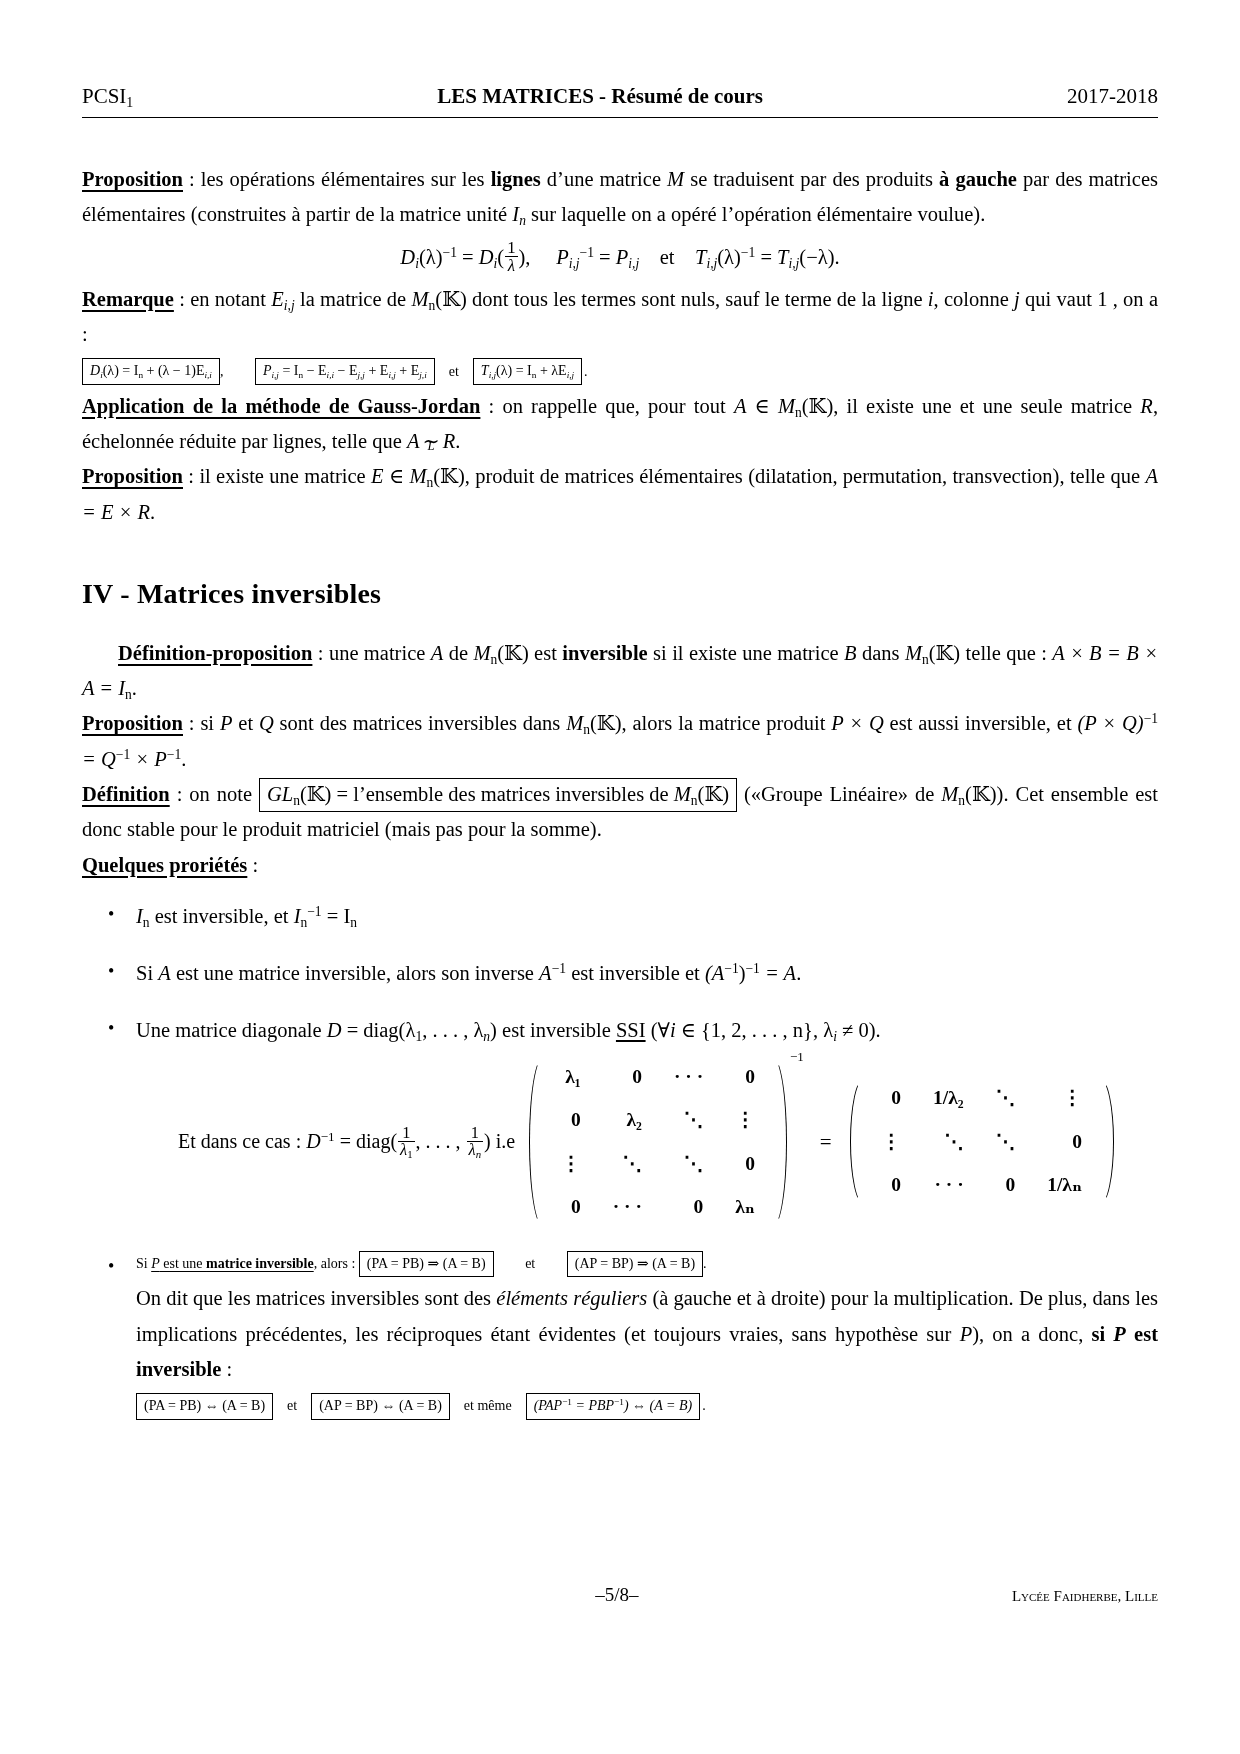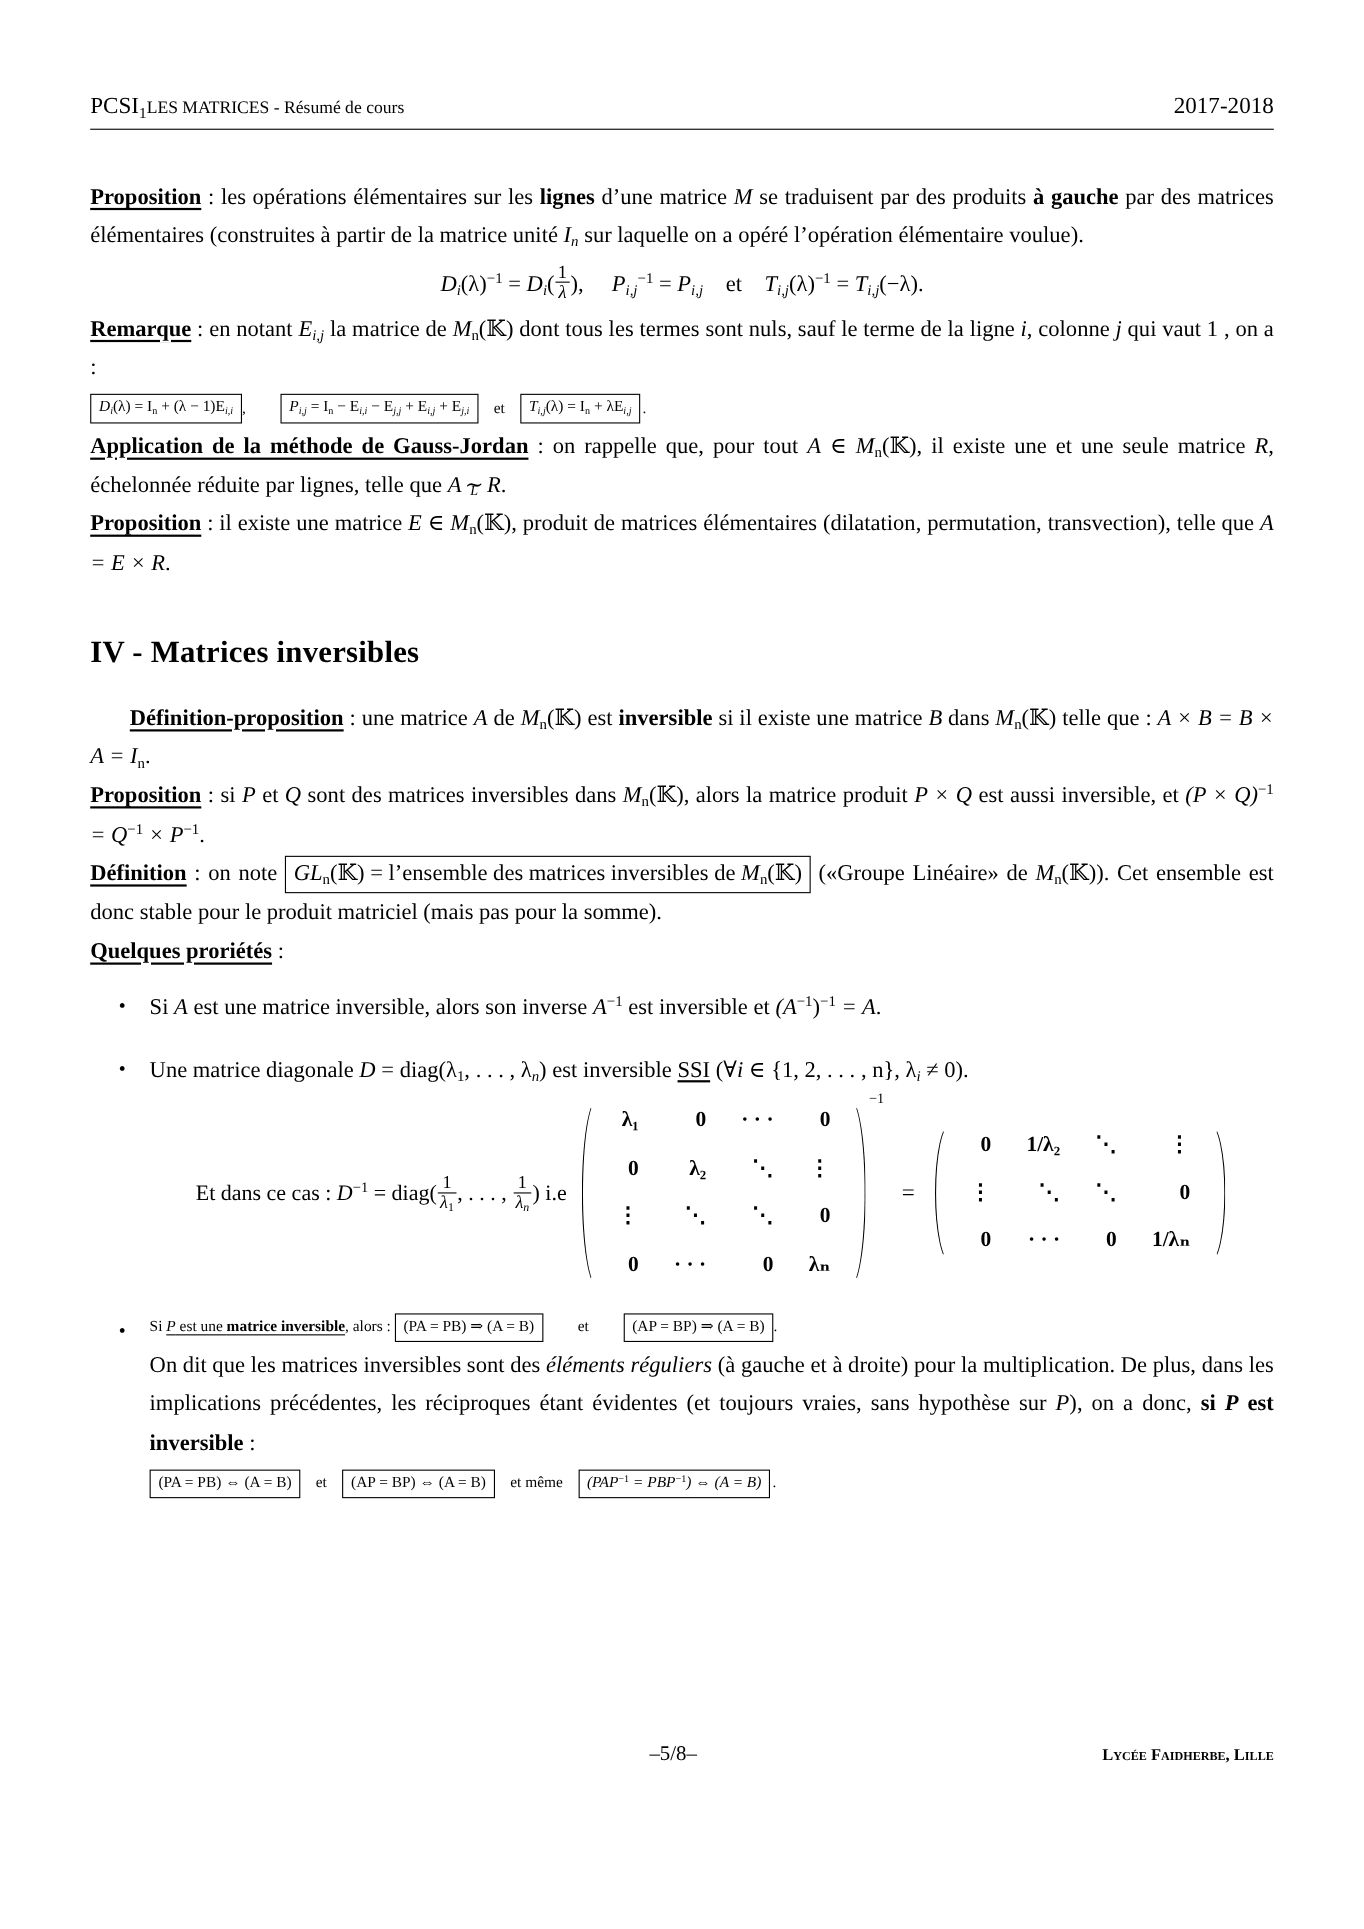--- a/index.html
+++ b/index.html
@@ -26,21 +26,21 @@
   .page-header {
     display: flex;
     align-items: baseline;
     justify-content: space-between;
     font-size: 21px;
     padding-bottom: 8px;
     border-bottom: 1.6px solid #000;
     margin-bottom: 44px;
   }
   .hdr-left  { flex: 0 0 auto; white-space: nowrap; }
-  .hdr-mid   { flex: 1 1 auto; text-align: left; font-weight: normal; font-size: 16px; }
+  .hdr-mid   { flex: 1 1 auto; text-align: center; font-weight: bold; font-size: 21px; }
   .hdr-right { flex: 0 0 auto; white-space: nowrap; }
 
   
   .para {
     font-size: 20.5px;
     line-height: 1.72;
     text-align: justify;
     margin: 0 0 0 0;
     hyphens: none;
   }
@@ -206,21 +206,20 @@
     flex: 1 1 auto;
     text-align: center;
     font-size: 19px;
     padding-left: 180px;
   }
   .foot-right {
     flex: 0 0 auto;
     font-size: 15px;
     font-variant: small-caps;
     white-space: nowrap;
-    font-weight: bold;
   }
   .sc { font-variant: small-caps; }
 </style>
 </head>
 <body>
 
 <div class="page">
 
   <div class="page-header">
     <div class="hdr-left"><span>PCSI</span><sub>1</sub></div>
@@ -277,20 +276,23 @@
   <p class="para">
     <span class="bu">Définition</span><span> : on note </span><span class="boxed"><span class="mi">GL</span><sub>n</sub><span>(𝕂) = l’ensemble des matrices inversibles de </span><span class="it">M</span><sub>n</sub><span>(𝕂)</span></span><span> («Groupe Linéaire» de </span><span class="it">M</span><sub>n</sub><span>(𝕂)</span><span>). Cet ensemble est donc stable pour le produit matriciel (mais pas pour la somme).</span>
   </p>
 
   <p class="para">
     <span class="bu">Quelques proriétés</span><span> :</span>
   </p>
 
   <ul class="props">
 
+    <li>
+      <span class="mi">I</span><sub>n</sub><span> est inversible, et </span><span class="mi">I</span><sub>n</sub><sup>−1</sup><span> = I</span><sub>n</sub>
+    </li>
 
     <li>
       <span>Si </span><span class="mi">A</span><span> est une matrice inversible, alors son inverse </span><span class="mi">A</span><sup>−1</sup><span> est inversible et </span><span class="mi">(A</span><sup>−1</sup><span>)</span><sup>−1</sup><span class="mi"> = A</span><span>.</span>
     </li>
 
     <li>
       <div>
         <span>Une matrice diagonale </span><span class="mi">D</span><span> = diag(λ</span><sub>1</sub><span>, . . . , λ</span><sub class="mi">n</sub><span>)</span><span> est inversible </span><span class="u">SSI</span><span> (∀</span><span class="mi">i</span><span> ∈ {1, 2, . . . , n}, λ</span><sub class="mi">i</sub><span> ≠ 0).</span>
       </div>
 

